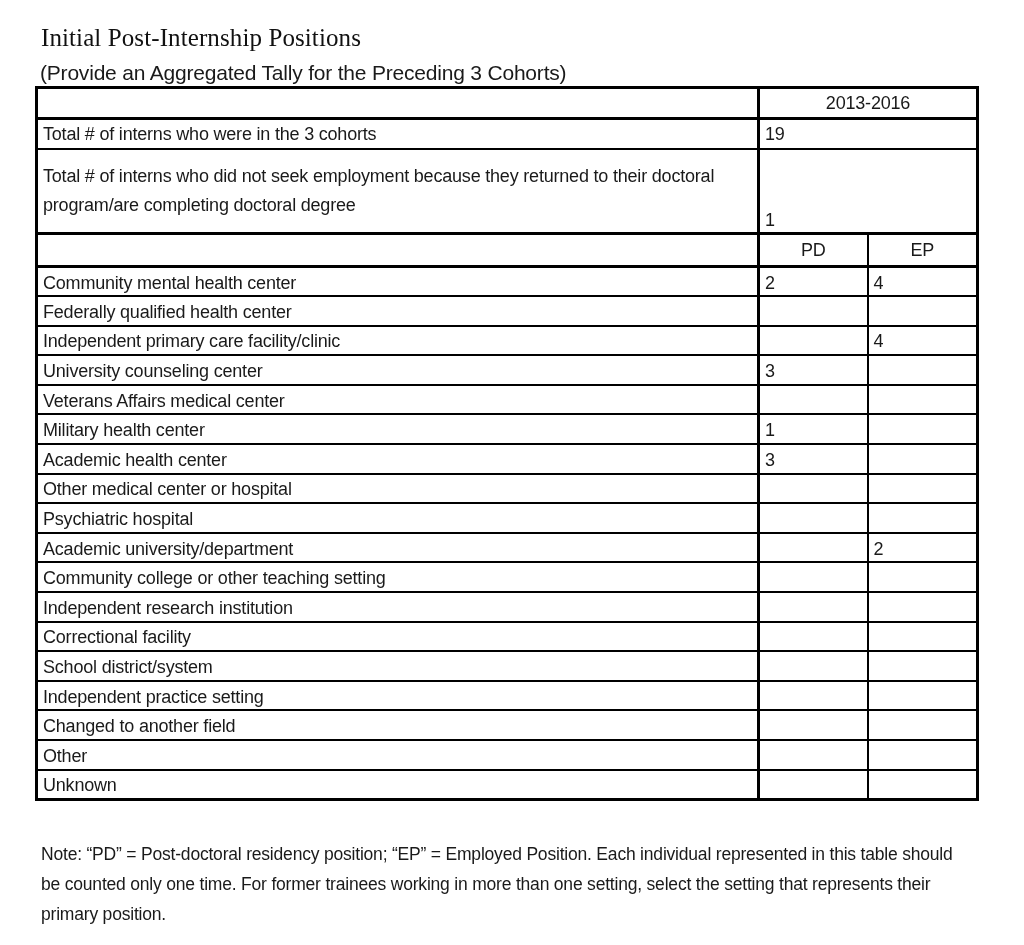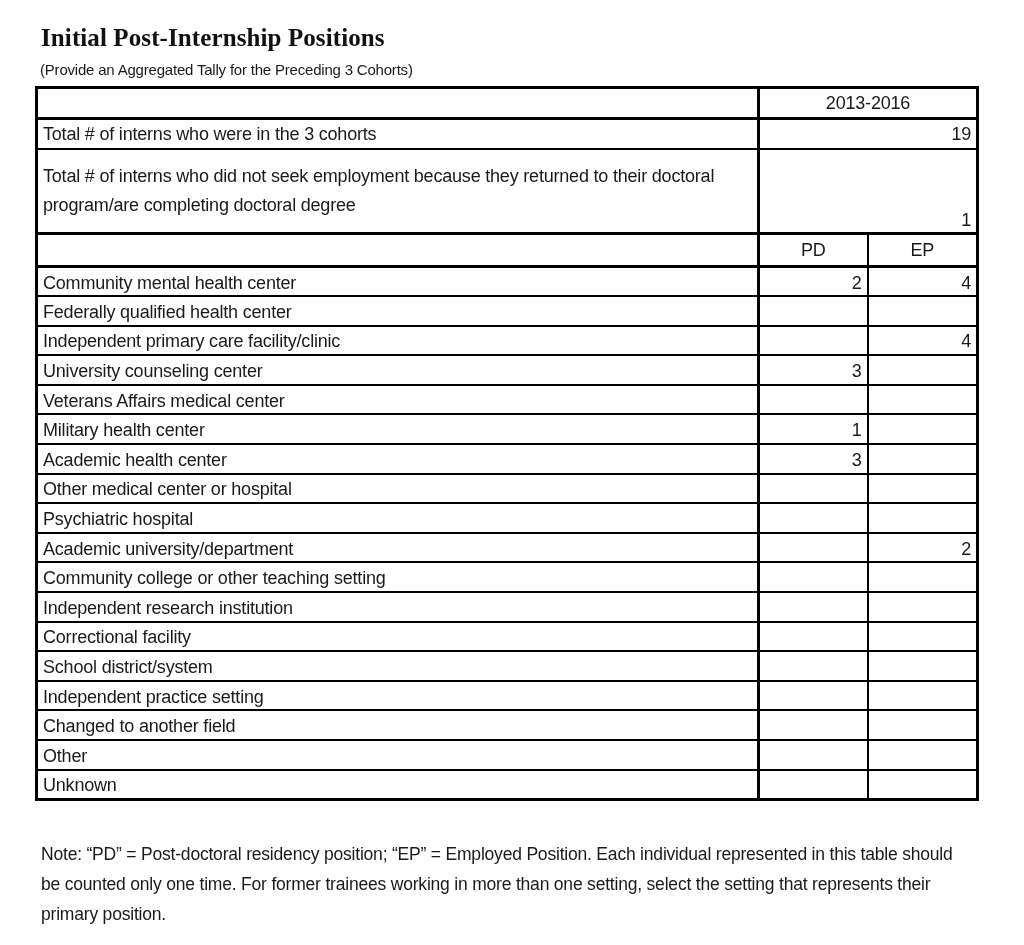--- a/index.html
+++ b/index.html
@@ -4,45 +4,45 @@
   <style>
     * { box-sizing: border-box; margin: 0; padding: 0; }
     html, body {
       width: 1024px; height: 945px; background: #ffffff; overflow: hidden;
       font-family: "Liberation Sans", "DejaVu Sans", sans-serif; color: #1a1a1a;
     }
     .page { position: relative; width: 1024px; height: 945px; }
     .title {
       position: absolute; left: 41px; top: 24px;
       font-family: "Liberation Serif", "DejaVu Serif", serif;
-      font-weight: bold; font-size: 25px; color: #111;
+      font-weight: normal; font-size: 25px; color: #111;
       letter-spacing: 0.1px;
     }
     .subtitle {
       position: absolute; left: 40px; top: 61px;
-      font-size: 15px; color: #1a1a1a; letter-spacing: -0.2px;
+      font-size: 21px; color: #1a1a1a; letter-spacing: -0.2px;
     }
     table.grid {
       position: absolute; left: 35px; top: 86px;
       width: 941px; border-collapse: collapse;
       border: 3px solid #000;
       table-layout: fixed;
     }
     table.grid td {
       border: 2px solid #000;
       font-size: 18px; line-height: 20px;
       padding: 0 5px; vertical-align: middle;
       color: #1a1a1a; white-space: nowrap; letter-spacing: -0.2px;
     }
     col.c-label { width: 722px; }
     col.c-pd { width: 109px; }
     col.c-ep { width: 110px; }
     td.divL { border-right: 3px solid #000 !important; }
     tr.thick-bottom td { border-bottom: 3px solid #000; }
-    td.num { text-align: right; padding: 0; }
+    td.num { text-align: left; padding: 0; }
     td.hdr { text-align: center; font-weight: normal; }
     tr.r-head td { height: 31px; }
     tr.r-total td { height: 30px; }
     tr.r-two td { height: 85px; }
     tr.r-two td.lbl { white-space: normal; line-height: 29px; padding-top: 1px; }
     tr.r-two td.num { vertical-align: bottom; padding-bottom: 2px; }
     tr.r-sub td { height: 33px; }
     tr.r-cat td { height: 29.6px; line-height: 22px; padding-top: 2px; }
     .note {
       position: absolute; left: 41px; top: 831px; width: 930px;

